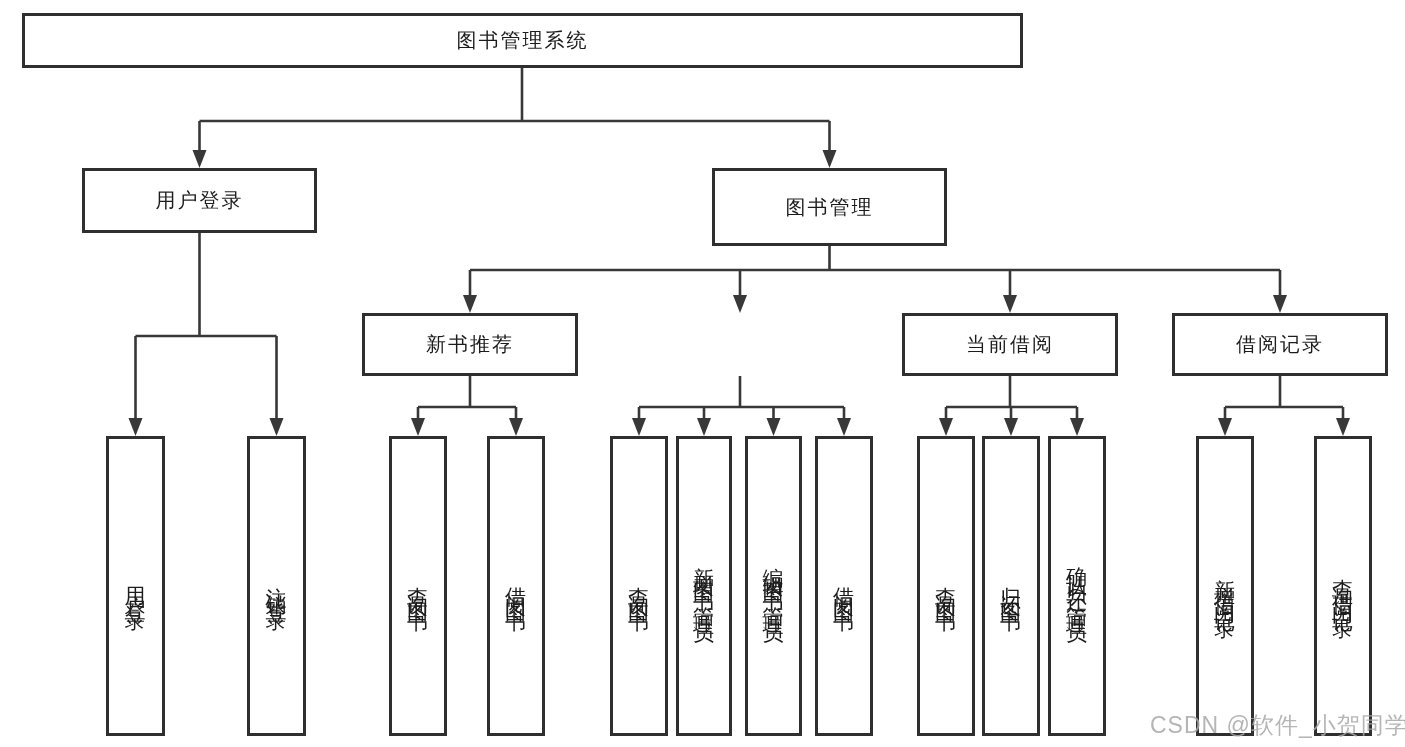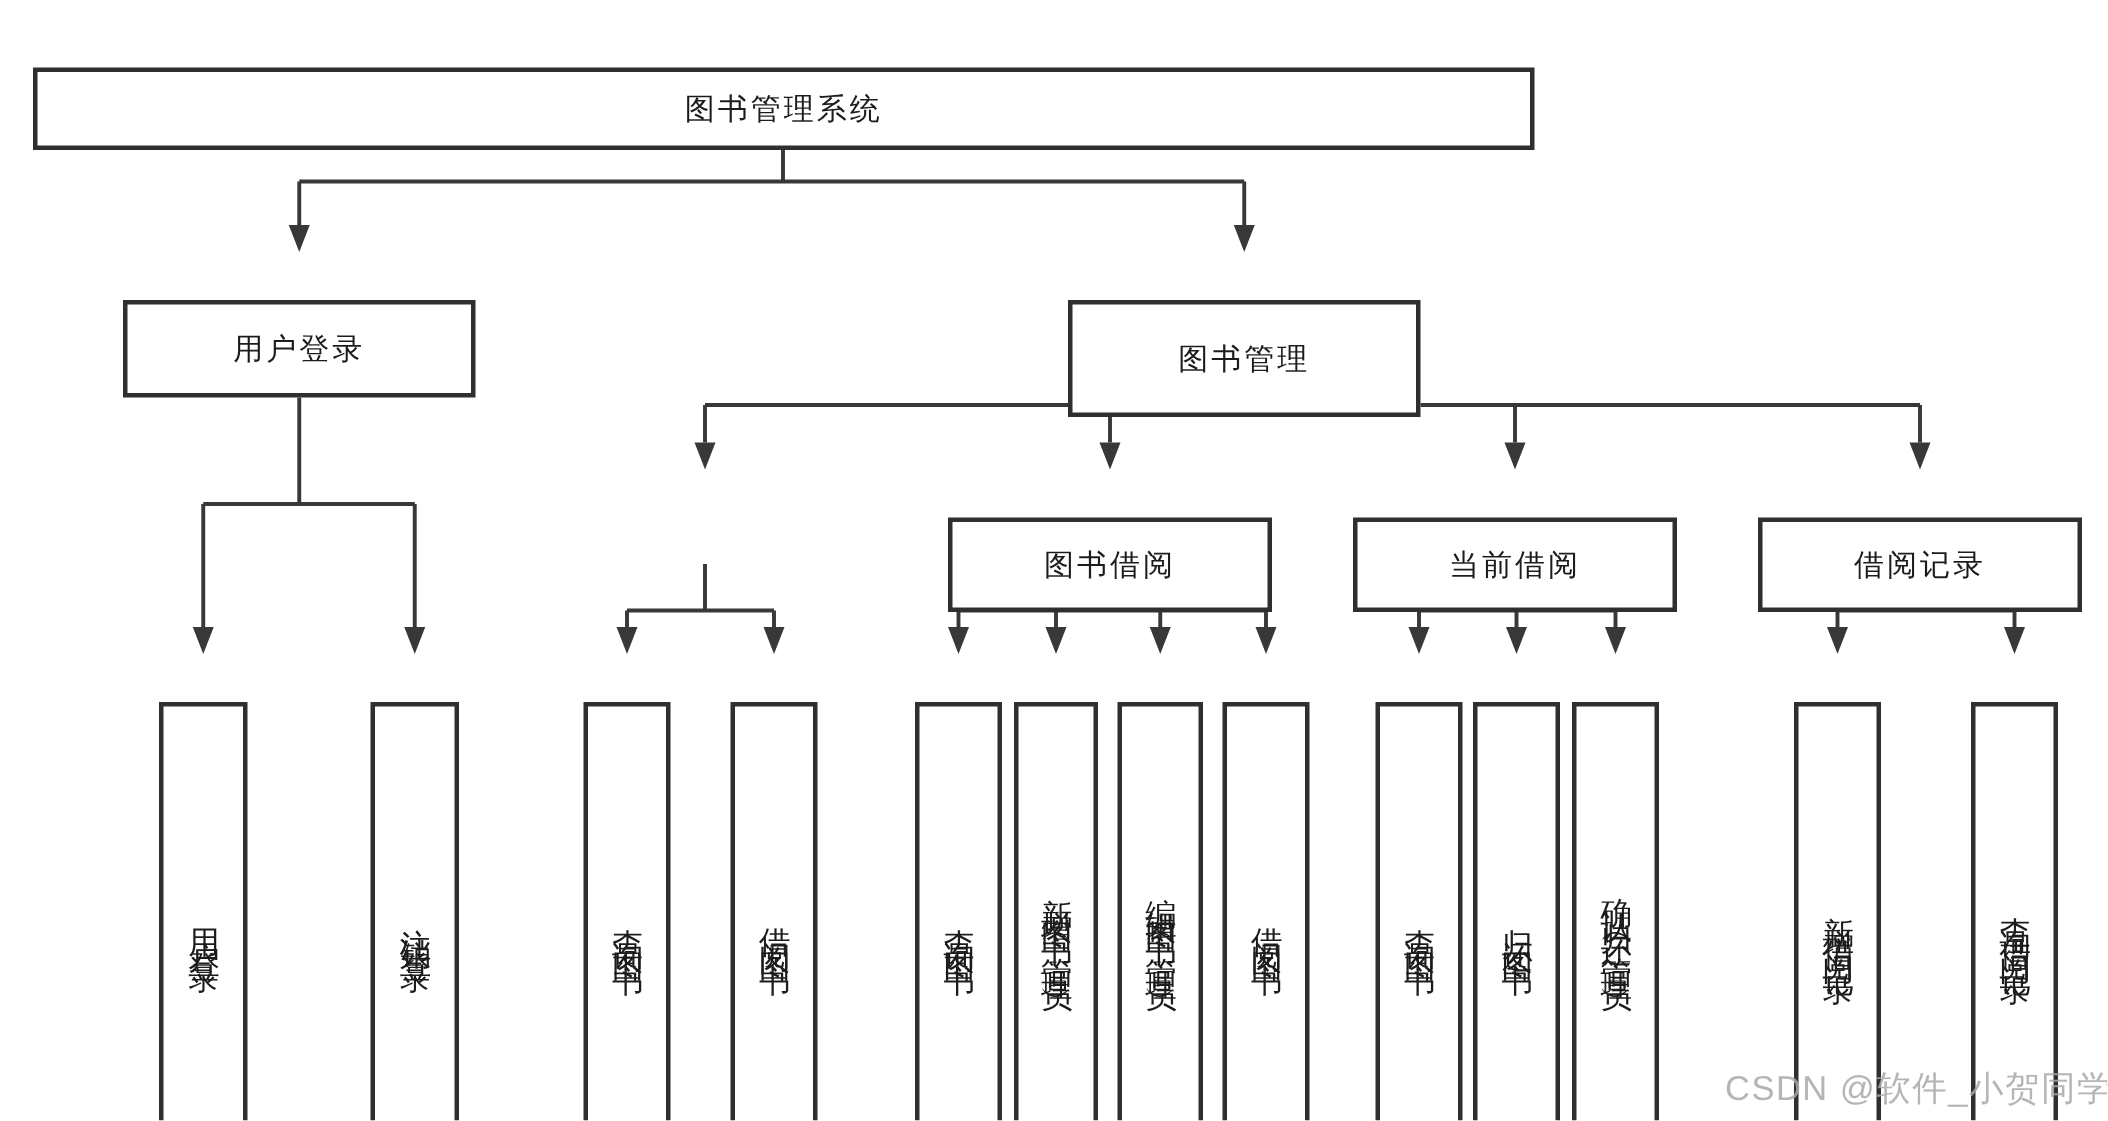--- a/index.html
+++ b/index.html
@@ -31,21 +31,20 @@
 
   .node {
     position: absolute;
     box-sizing: border-box;
     background: #ffffff;
     border: 3px solid #2f2f2f;
     display: flex;
     align-items: center;
     justify-content: center;
     color: #1c1c1c;
-    margin-top: 32px;
   }
   .node.h {
     font-size: 20px;
     letter-spacing: 2px;
     white-space: nowrap;
   }
   .node.v span {
     writing-mode: vertical-rl;
     text-orientation: mixed;
     font-size: 21px;
@@ -118,21 +117,21 @@
       <polygon points="1218,418 1232,418 1225,436"></polygon>
       <polygon points="1336,418 1350,418 1343,436"></polygon>
     </g>
   </svg>
 
   <div class="node h" style="left:22px; top:13px; width:1001px; height:55px;">图书管理系统</div>
 
   <div class="node h" style="left:82px; top:168px; width:235px; height:65px;">用户登录</div>
   <div class="node h" style="left:712px; top:168px; width:235px; height:78px;">图书管理</div>
 
-  <div class="node h" style="left:632px; top:313px; width:216px; height:63px;">图书借阅</div>
+  <div class="node h" style="left:362px; top:313px; width:216px; height:63px;">新书推荐</div>
   <div class="node h" style="left:902px; top:313px; width:216px; height:63px;text-align:right;">当前借阅</div>
   <div class="node h" style="left:1172px; top:313px; width:216px; height:63px;">借阅记录</div>
 
   <div class="node v" style="left:106px; top:436px; width:59px; height:300px;">
     <span>用户登录</span>
   </div>
   <div class="node v" style="left:247px; top:436px; width:59px; height:300px;">
     <span>注销登录</span>
   </div>
 

